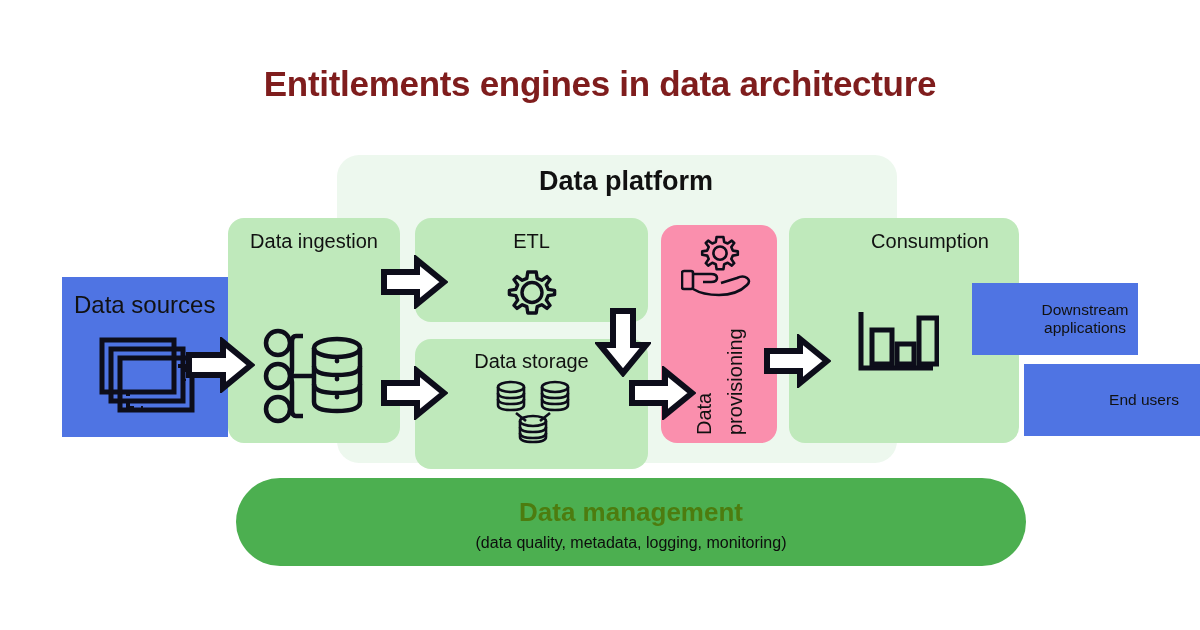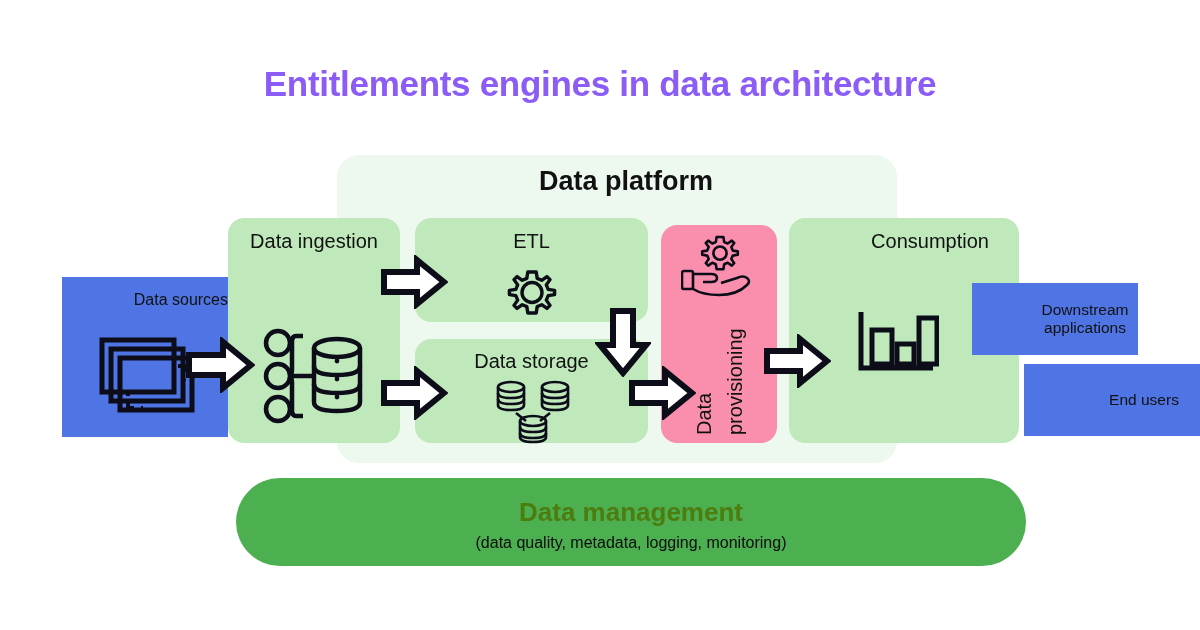--- a/index.html
+++ b/index.html
@@ -23,21 +23,21 @@
   
   .title {
     position: absolute;
     left: 0;
     top: 64px;
     width: 1200px;
     text-align: center;
     font-size: 35px;
     font-weight: 700;
     letter-spacing: -0.3px;
-    color: #8b5cf6;
+    color: #7f1d1d;
   }
 
   
   .platform-panel {
     position: absolute;
     left: 337px;
     top: 155px;
     width: 560px;
     height: 308px;
     background: #edf8ee;
@@ -80,27 +80,27 @@
   }
   .blue-box {
     background: #4f74e3;
     border-radius: 0;
   }
 
   
   #box-sources     { left: 62px;  top: 277px; width: 166px; height: 160px; }
   #box-ingestion   { left: 228px; top: 218px; width: 172px; height: 225px; }
   #box-etl         { left: 415px; top: 218px; width: 233px; height: 104px; }
-  #box-storage     { left: 415px; top: 339px; width: 233px; height: 104px; }
+  #box-storage     { left: 415px; top: 339px; width: 233px; height: 130px; }
   #box-provision   { left: 661px; top: 225px; width: 116px; height: 218px; }
   #box-consumption { left: 789px; top: 218px; width: 230px; height: 225px; }
   #box-downstream  { left: 972px; top: 283px; width: 166px; height: 72px; }
   #box-endusers    { left: 1024px; top: 364px; width: 180px; height: 72px; }
 
-  #box-sources .block-label     { top: 14px; font-size: 16px; text-align: right; padding-left: 12px; box-sizing: border-box; }
+  #box-sources .block-label     { top: 14px; font-size: 24px; text-align: left; padding-left: 12px; box-sizing: border-box; }
   #box-ingestion .block-label   { top: 12px; }
   #box-etl .block-label         { top: 12px; }
   #box-storage .block-label     { top: 11px; }
   #box-consumption .block-label { top: 12px; padding-left: 26px; }
 
   #box-downstream .block-label,
   #box-endusers .block-label {
     top: 50%;
     transform: translateY(-50%);
     font-size: 15.5px;

